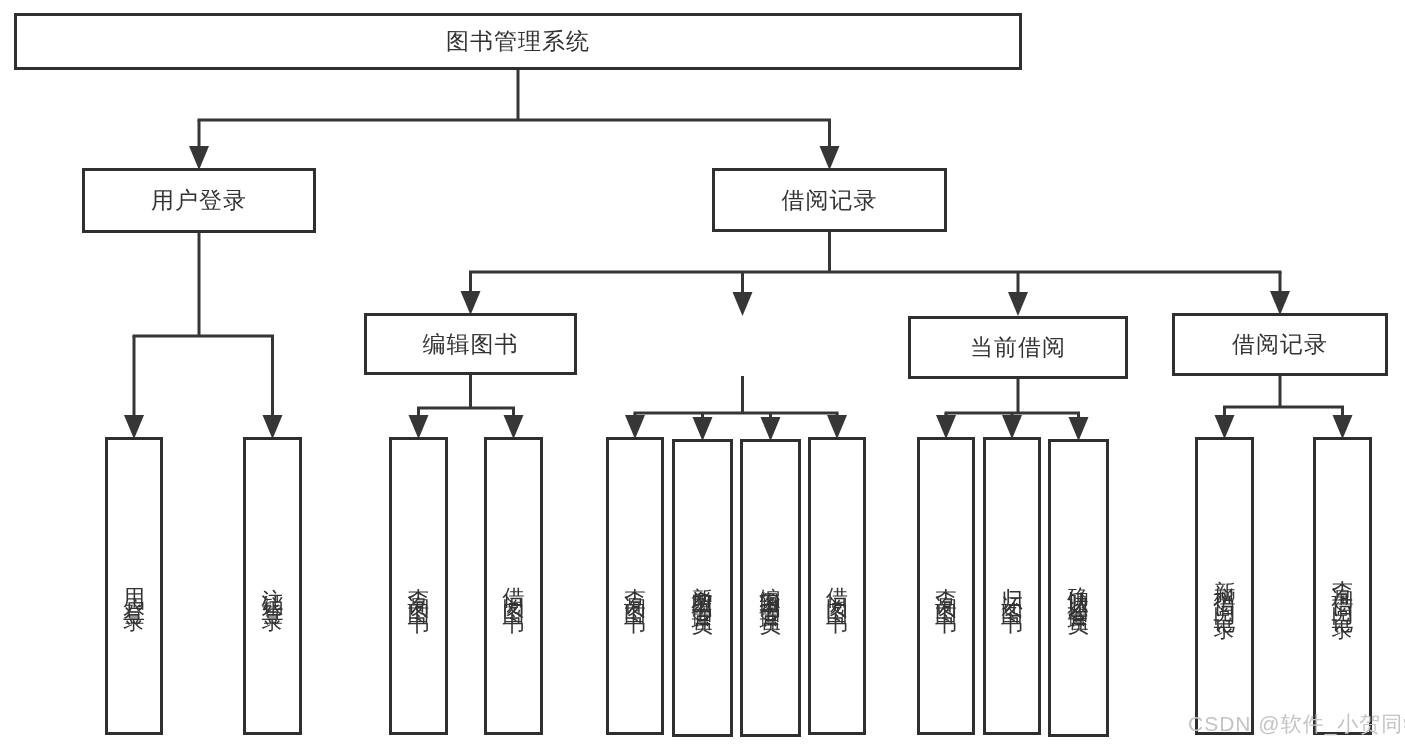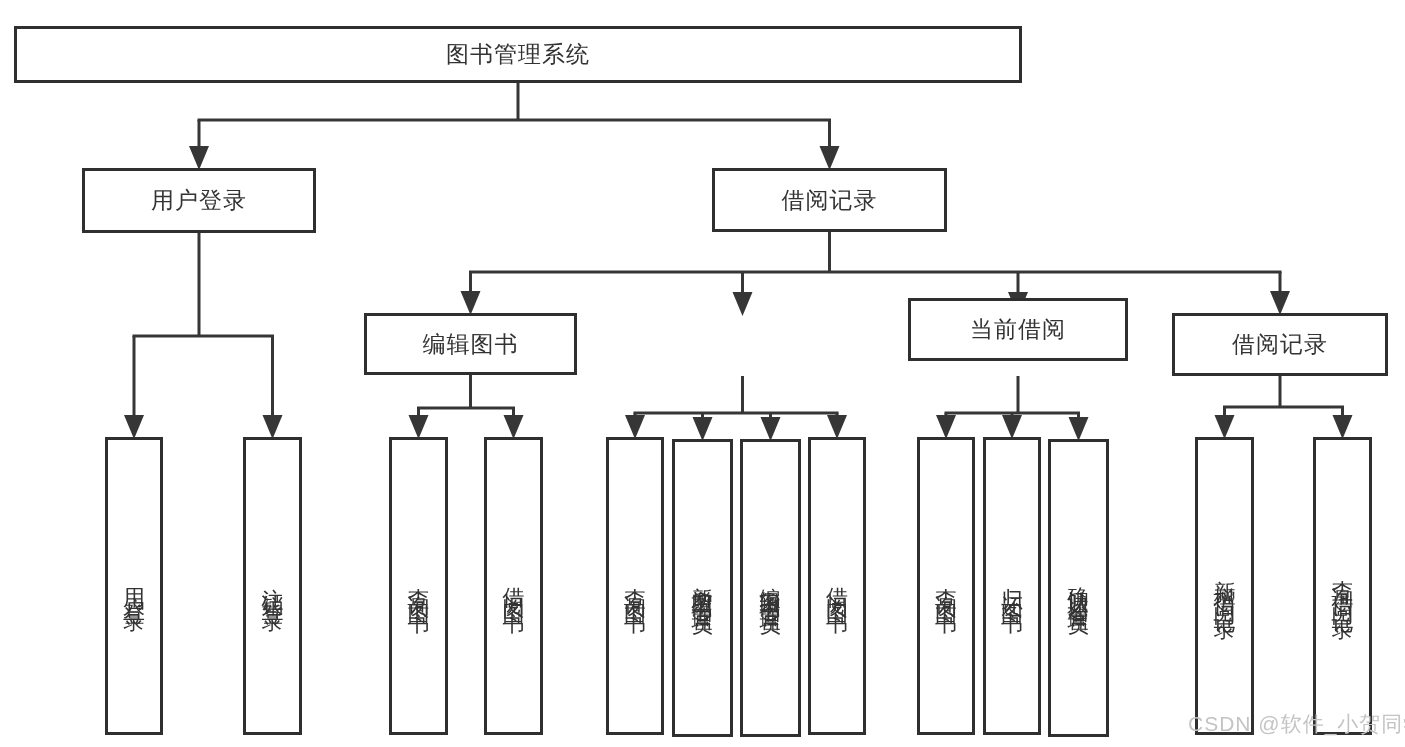--- a/index.html
+++ b/index.html
@@ -115,33 +115,33 @@
       <line x1="1078.5" y1="413" x2="1078.5" y2="421" stroke="#363636" stroke-width="3"></line>
       <polygon points="1068.5,417 1088.5,417 1078.5,441" fill="#363636"></polygon>
       <line x1="1280" y1="375" x2="1280" y2="407" stroke="#363636" stroke-width="3"></line>
       <line x1="1223" y1="407" x2="1344" y2="407" stroke="#363636" stroke-width="3"></line>
       <line x1="1224.5" y1="407" x2="1224.5" y2="419" stroke="#363636" stroke-width="3"></line>
       <polygon points="1214.5,415 1234.5,415 1224.5,439" fill="#363636"></polygon>
       <line x1="1342.5" y1="407" x2="1342.5" y2="419" stroke="#363636" stroke-width="3"></line>
       <polygon points="1332.5,415 1352.5,415 1342.5,439" fill="#363636"></polygon>
     </svg>
   <div id="watermark">CSDN @软件_小贺同学</div>
-<div class="node" style="left: 14px; top: 13px; width: 1008px; height: 57px; border-color: rgb(47, 47, 47); background: rgb(255, 255, 255); color: rgb(51, 51, 51); margin-top: 13px;">
+<div class="node" style="left: 14px; top: 13px; width: 1008px; height: 57px; border-color: rgb(47, 47, 47); background: rgb(255, 255, 255); color: rgb(51, 51, 51);">
       <span class="lbl">图书管理系统</span>
     </div>
     <div class="node" style="left: 82px; top: 168px; width: 234px; height: 65px; border-color: rgb(47, 47, 47); background: rgb(255, 255, 255); color: rgb(51, 51, 51);">
       <span class="lbl">用户登录</span>
     </div>
     <div class="node" style="left: 712px; top: 168px; width: 235px; height: 64px; border-color: rgb(47, 47, 47); background: rgb(255, 255, 255); color: rgb(51, 51, 51);">
       <span class="lbl">借阅记录</span>
     </div>
     <div class="node" style="left: 364px; top: 313px; width: 213px; height: 62px; border-color: rgb(47, 47, 47); background: rgb(255, 255, 255); color: rgb(51, 51, 51);">
       <span class="lbl">编辑图书</span>
     </div>
-    <div class="node" style="left: 908px; top: 298px; width: 220px; height: 63px; border-color: rgb(47, 47, 47); background: rgb(255, 255, 255); color: rgb(51, 51, 51);">
+    <div class="node" style="left: 908px; top: 316px; width: 220px; height: 63px; border-color: rgb(47, 47, 47); background: rgb(255, 255, 255); color: rgb(51, 51, 51);">
       <span class="lbl">当前借阅</span>
     </div>
     <div class="node" style="left: 1172px; top: 313px; width: 216px; height: 63px; border-color: rgb(47, 47, 47); background: rgb(255, 255, 255); color: rgb(51, 51, 51);">
       <span class="lbl">借阅记录</span>
     </div>
     <div class="node vertical" style="left: 105px; top: 437px; width: 58px; height: 298px; border-color: rgb(47, 47, 47); background: rgb(255, 255, 255); color: rgb(51, 51, 51);">
       <span class="lbl">用户登录</span>
     </div>
     <div class="node vertical" style="left: 243px; top: 437px; width: 59px; height: 298px; border-color: rgb(47, 47, 47); background: rgb(255, 255, 255); color: rgb(51, 51, 51);">
       <span class="lbl">注销登录</span>

